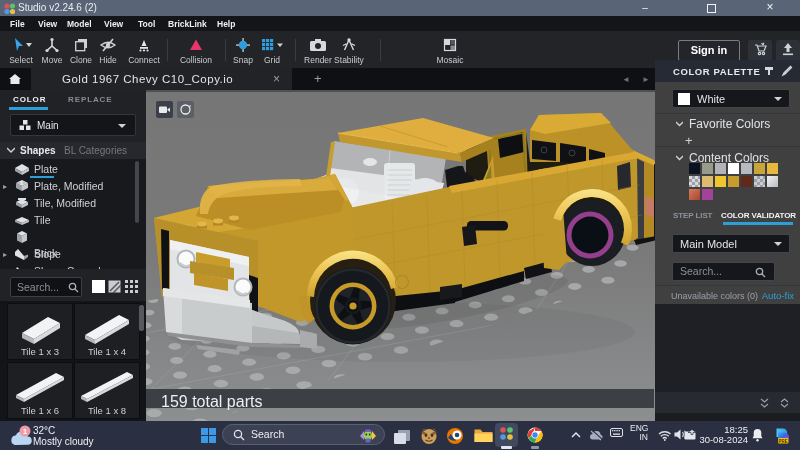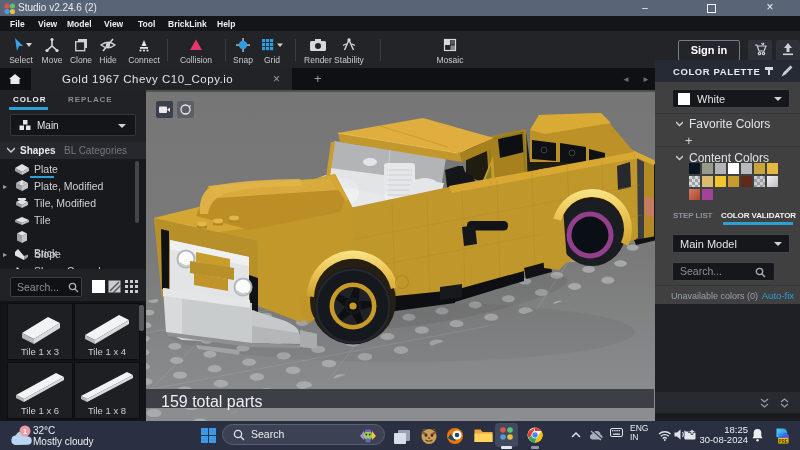--- a/index.html
+++ b/index.html
@@ -869,21 +869,21 @@
  <svg style="position:absolute;left:610px;top:7px" width="13" height="9">
         <rect x="0.5" y="0.5" width="12" height="8" rx="1.5" fill="none" stroke="#dfe3ea" stroke-width="1"></rect>
         <g fill="#dfe3ea">
           <rect x="2" y="2" width="1.3" height="1.3"></rect>
           <rect x="4.2" y="2" width="1.3" height="1.3"></rect>
           <rect x="6.4" y="2" width="1.3" height="1.3"></rect>
           <rect x="8.6" y="2" width="1.3" height="1.3"></rect>
           <rect x="3" y="5.5" width="7" height="1.3"></rect>
         </g>
       </svg>
- <div class="tray" style="left:630px;top:3px;line-height:8.5px;font-size:8.5px;text-align:left;width:18px">ENG<br>IN</div>
+ <div class="tray" style="left:630px;top:3px;line-height:8.5px;font-size:8.5px;text-align:right;width:18px">ENG<br>IN</div>
  <svg style="position:absolute;left:658px;top:9px" width="14" height="11">
         <path d="M1 4 a8.5 8.5 0 0 1 11.5 0 M2.8 6.3 a5.8 5.8 0 0 1 8 0 M4.7 8.5 a2.9 2.9 0 0 1 4 0" stroke="#dfe3ea" stroke-width="1.3" fill="none"></path>
         <circle cx="6.8" cy="10" r="0.9" fill="#dfe3ea"></circle>
       </svg>
  <svg style="position:absolute;left:674px;top:8px" width="13" height="11">
         <path d="M0.5 3.5 h2.5 l3.5 -3 v10 L3 7.5 H0.5 Z" fill="#dfe3ea"></path>
         <path d="M8.5 3 a4.5 4.5 0 0 1 0 5 M10.5 1.7 a6.8 6.8 0 0 1 0 7.6" stroke="#dfe3ea" stroke-width="1.1" fill="none"></path>
       </svg>
  <svg style="position:absolute;left:684px;top:8px" width="14" height="11">
         <rect x="0.5" y="2.5" width="11" height="8" rx="1" fill="#e3e7ee"></rect>

